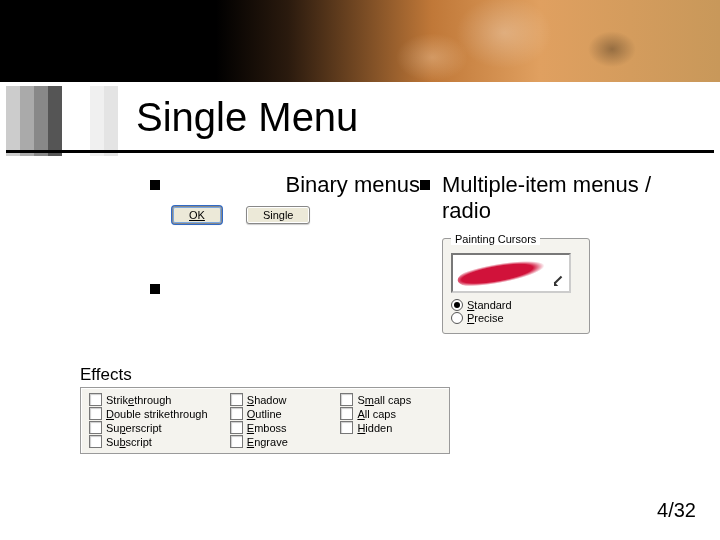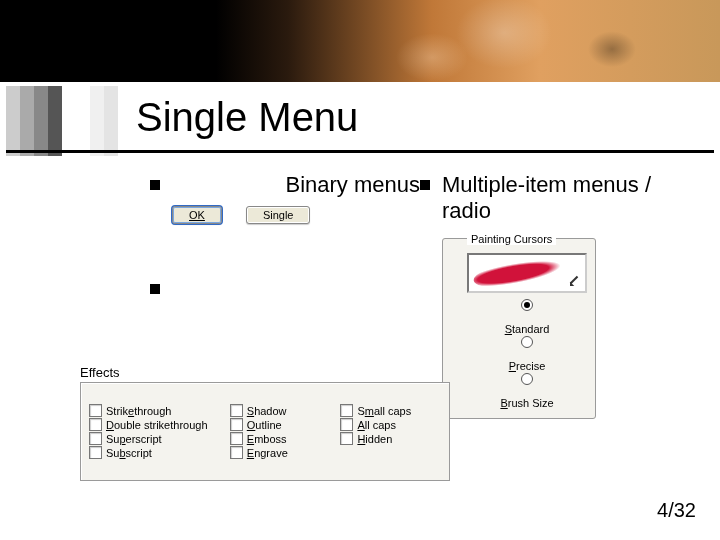--- a/index.html
+++ b/index.html
@@ -121,21 +121,21 @@
   .radio-panel {
     margin-top: 6px;
     margin-left: 22px;
     width: 148px;
   }
   .radio-fieldset {
     border: 1px solid #9a9a9a;
     border-radius: 3px;
     font-family: Tahoma, Arial, sans-serif;
     font-size: 11px;
-    padding: 6px 8px 8px 24px;
+    padding: 6px 8px 8px 8px;
     color: #000;
     background: #f4f3ee;
   }
   .radio-fieldset legend {
     padding: 0 4px;
     font-size: 11px;
     background: #fff;
   }
   .cursor-preview {
     width: 120px;
@@ -175,24 +175,23 @@
     position: absolute;
     width: 0; height: 0;
     border: 3px solid transparent;
     border-top-color: #333;
     bottom: -2px; left: 0;
     transform: rotate(45deg);
   }
   .radio-opt {
     display: flex;
     align-items: center;
-    gap: 12px;
+    gap: 4px;
     margin: 1px 0;
     font-size: 11px;
-    flex-direction: column;
   }
   .radio-dot {
     width: 12px;
     height: 12px;
     border: 1px solid #555;
     border-radius: 50%;
     background: #fff;
     display: inline-flex;
     align-items: center;
     justify-content: center;
@@ -206,28 +205,28 @@
 
   
   .effects-panel {
     position: absolute;
     top: 205px;
     left: 80px;
     width: 370px;
   }
   .effects-label {
     font-family: Tahoma, Arial, sans-serif;
-    font-size: 13px;
+    font-size: 17px;
     color: #000;
     margin-bottom: 2px;
   }
   .effects-box {
     border: 1px solid #9a9a9a;
     background: #f4f3ee;
-    padding: 20px 8px;
+    padding: 4px 8px;
     display: grid;
     grid-template-columns: 1.3fr 1fr 1fr;
     gap: 0 10px;
     font-family: Tahoma, Arial, sans-serif;
     font-size: 11px;
     color: #000;
     box-shadow: inset 1px 1px 0 #fff;
   }
   .chk-opt {
     display: flex;
@@ -338,24 +337,20 @@
         </div>
         <div id="radio-opts">
             <div class="radio-opt">
               <span class="radio-dot checked"></span>
               <span><span class="u">S</span>tandard</span>
             </div>
             <div class="radio-opt">
               <span class="radio-dot"></span>
               <span><span class="u">P</span>recise</span>
             </div>
-            <div class="radio-opt">
-              <span class="radio-dot"></span>
-              <span><span class="u">B</span>rush Size</span>
-            </div>
           </div>
       </fieldset>
     </div>
   </div>
 
   <div class="effects-panel">
     <div class="effects-label">Effects</div>
     <div class="effects-box" id="effects-box">
         <div>
           <div class="chk-opt">

